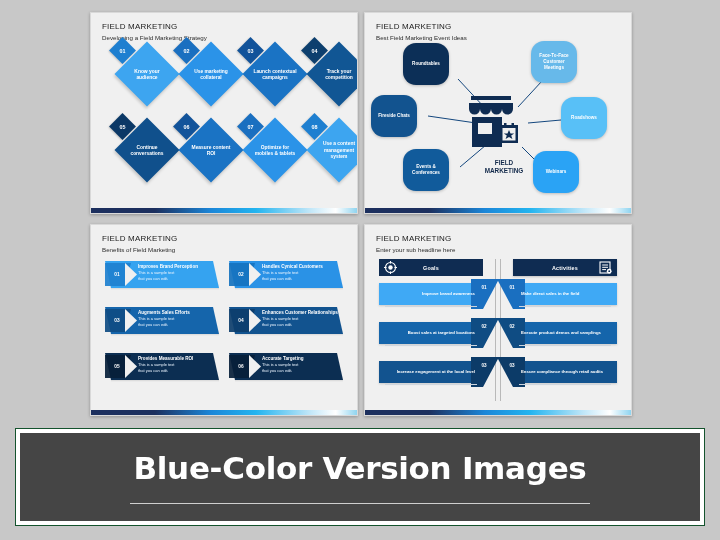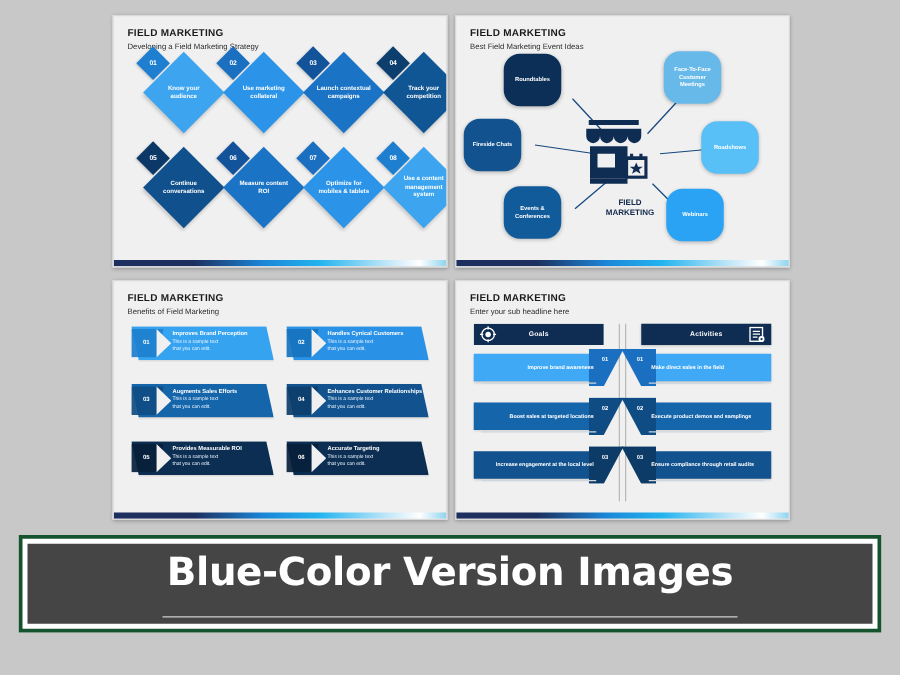--- a/index.html
+++ b/index.html
@@ -20,21 +20,21 @@
     box-shadow:0 1px 3px rgba(0,0,0,.28);
     overflow:hidden;
   }
   #slide-tl{left:90px;  top:12px;  width:266px;height:200px;}
   #slide-tr{left:364px; top:12px;  width:266px;height:200px;}
   #slide-bl{left:90px;  top:224px; width:266px;height:190px;}
   #slide-br{left:364px; top:224px; width:266px;height:190px;}
 
   .slide-inner{position:absolute;inset:0;padding:9px 11px;box-sizing:border-box;}
   .s-title{
-    font-size:8px;font-weight:bold;color:#1a1a1a;letter-spacing:.2px;
+    font-size:8px;font-weight:normal;color:#1a1a1a;letter-spacing:.2px;
     line-height:10px;margin:0;
   }
   .s-sub{
     font-size:6.2px;color:#2b2b2b;line-height:9px;margin:1px 0 0 0;font-weight:normal;
   }
   .wave{
     position:absolute;left:0;right:0;bottom:0;height:5px;
     background:linear-gradient(90deg,#1c2f5e 0%,#1c2f5e 24%,#1b86d8 45%,#23b4ef 62%,#bfe6f8 82%,#ffffff 92%,#8fd4f0 100%);
   }
 
@@ -137,22 +137,22 @@
     position:absolute;top:-4px;width:28px;height:30px;background:#12538f;
   }
   .ga-chev-num{
     position:absolute;top:-2px;width:26px;height:12px;
     display:flex;align-items:center;justify-content:center;
     font-size:4.6px;font-weight:bold;color:#ffffff;
   }
 
   
   #caption{
-    position:absolute;left:15px;top:428px;width:690px;height:78px;
-    background:#ffffff;border:3px solid #14532d;box-sizing:border-box;padding:4px;
+    position:absolute;left:15px;top:428px;width:690px;height:98px;
+    background:#ffffff;border:1px solid #14532d;box-sizing:border-box;padding:4px;
   }
   .cap-in{
     width:100%;height:100%;background:#454545;box-sizing:border-box;
     display:flex;flex-direction:column;align-items:center;justify-content:center;
   }
   .cap-t{
     font-size:31px;font-weight:bold;color:#ffffff;letter-spacing:-.3px;
     font-family:"DejaVu Sans", sans-serif;
   }
   .cap-rule{width:460px;height:1px;background:#cfcfcf;margin-top:17px;}

